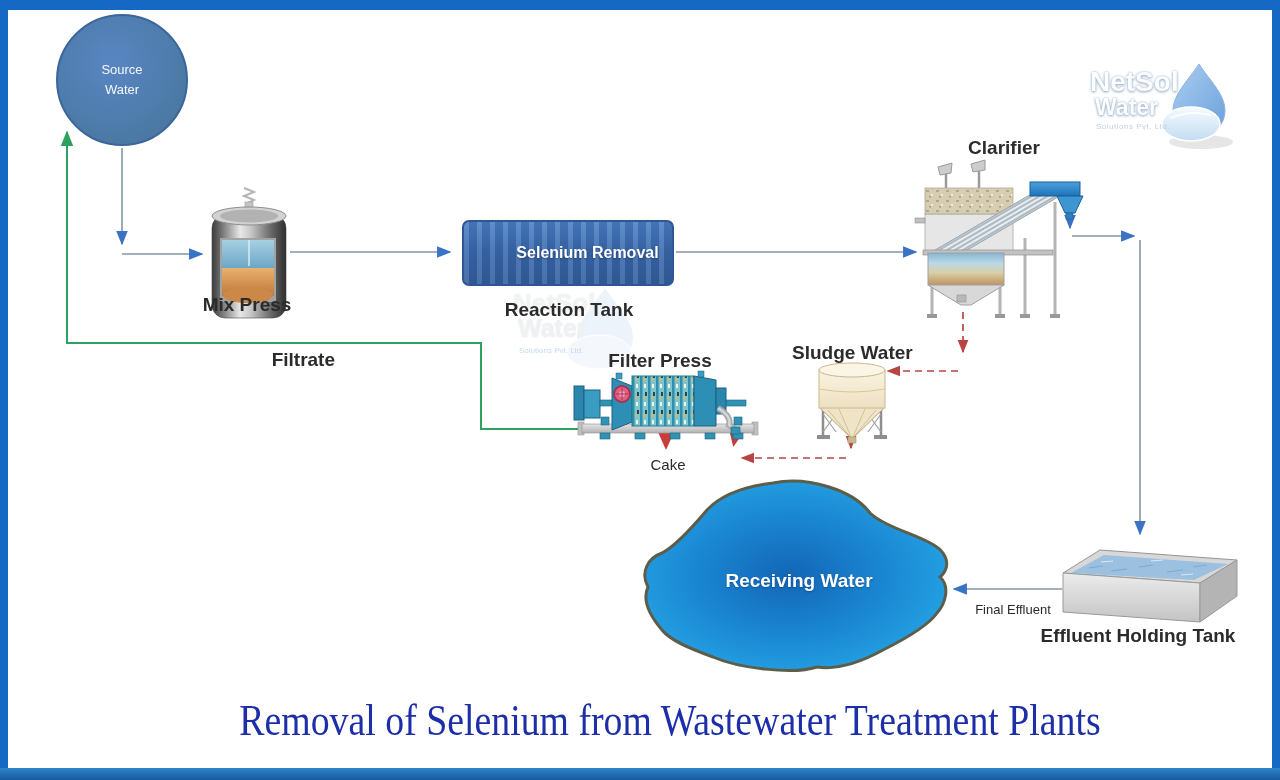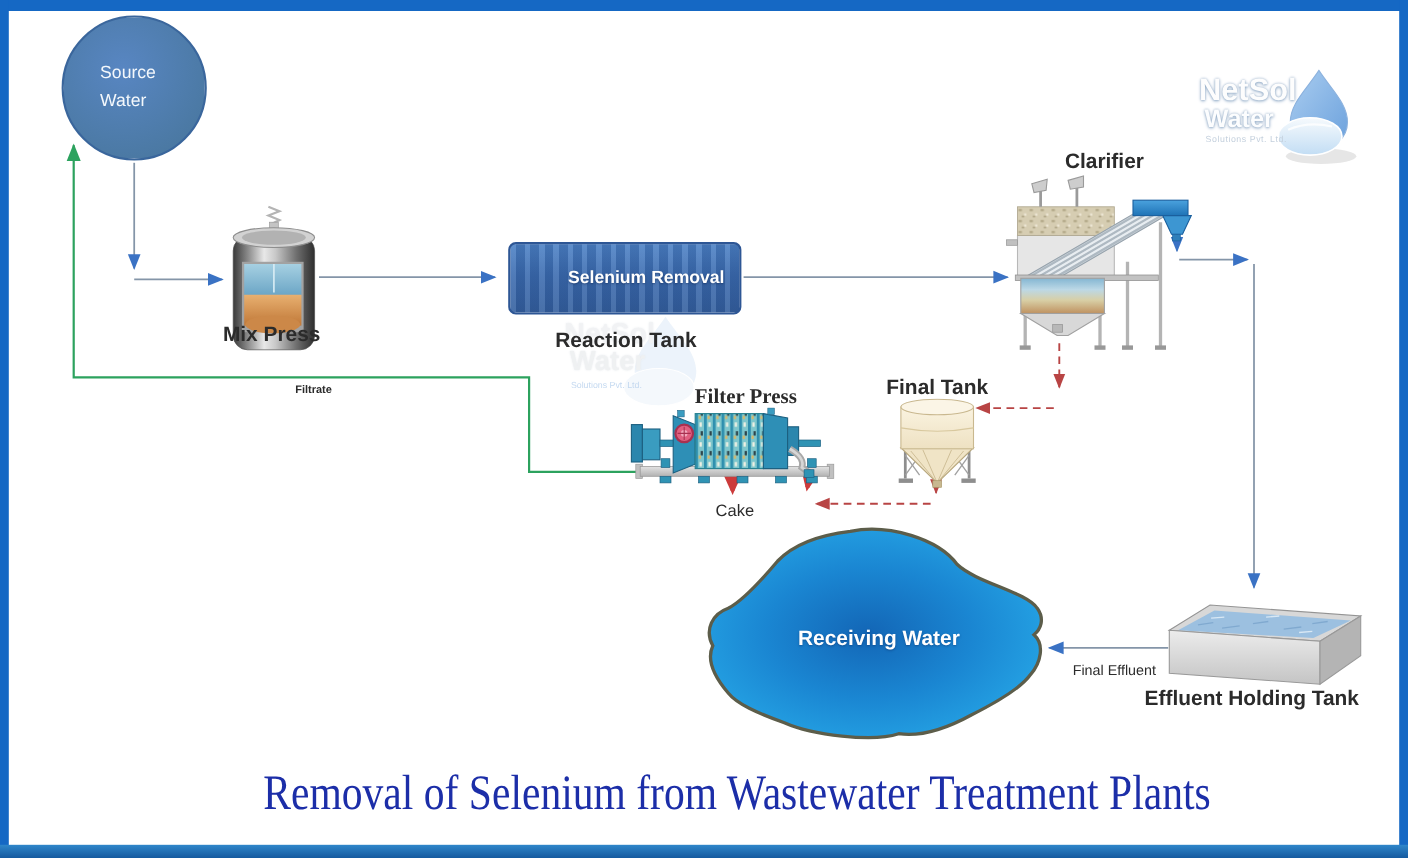--- a/index.html
+++ b/index.html
@@ -22,22 +22,22 @@
   .lbl.light { font-weight:400; font-size:14px; }
 
   
   .source-circle {
     position:absolute; left:56px; top:14px; width:132px; height:132px;
     border-radius:50%; z-index:3;
     background:radial-gradient(circle at 42% 36%, #5886c2, #49779f 85%);
     border:2px solid #3a669c; box-sizing:border-box;
     display:flex; align-items:center; justify-content:center;
   }
-  .source-circle .txt { color:#f4f8fc; font-size:16px; line-height:1.55;
-    width:62px; text-align:left; }
+  .source-circle .txt { color:#f4f8fc; font-size:13px; line-height:1.55;
+    width:62px; text-align:center; }
 
   
   .reaction-tank {
     position:absolute; left:462px; top:220px; width:212px; height:66px;
     z-index:3; border-radius:7px; border:2px solid #2d5695; box-sizing:border-box;
     background:
       repeating-linear-gradient(90deg, rgba(255,255,255,.10) 0 5px,
         rgba(10,30,70,.14) 5px 13px),
       linear-gradient(180deg,#4d82c6,#3c6cb0 45%,#35609f);
     display:flex; align-items:center; justify-content:center;padding-left:39px;
@@ -348,24 +348,24 @@
       <path d="M34,30 l14,-2 M56,33 l16,-2 M84,29 l14,-2 M112,34 l16,-2 M138,29 l14,-2" fill="none"></path>
       <path d="M46,24 l12,-1 M96,23 l12,-1 M126,37 l12,-1" fill="none" stroke="#e8f2fa"></path>
     </g>
     <polygon points="8,35 145,45 145,84 8,74" fill="url(#tankFront)" stroke="#999" stroke-width="1"></polygon>
     <polygon points="145,45 182,22 182,58 145,84" fill="#b4b4b4" stroke="#999" stroke-width="1"></polygon>
   </svg>
 
   <div class="lbl" style="left:197px;top:294px;width:100px;">Mix Press</div>
   <div class="lbl" style="left:494px;top:299px;width:150px;">Reaction Tank</div>
   <div class="lbl" style="left:954px;top:137px;width:100px;">Clarifier</div>
-  <div class="lbl" style="left:618px;top:350px;width:120px;font-family:Liberation Serif, serif;">Filter Press</div>
-  <div class="lbl" style="left:792px;top:342px;width:120px;">Final Tank</div>
+  <div class="lbl" style="left:600px;top:350px;width:120px;">Filter Press</div>
+  <div class="lbl" style="left:792px;top:342px;width:120px;">Sludge Water</div>
   <div class="lbl light" style="left:618px;top:456px;width:100px;font-size:15px;">Cake</div>
-  <div class="lbl" style="left:235px;top:349px;width:100px;font-size:10px;">Filtrate</div>
+  <div class="lbl" style="left:235px;top:349px;width:100px;font-size:19px;text-align:right;">Filtrate</div>
   <div class="lbl light" style="left:953px;top:570px;width:120px;font-size:13px;margin-top:32px;">Final Effluent</div>
   <div class="lbl" style="left:1038px;top:625px;width:200px;">Effluent Holding Tank</div>
   <div class="lbl" style="left:724px;top:570px;width:150px;color:#ffffff;text-shadow:0 1px 2px rgba(10,40,90,.45);">Receiving Water</div>
 
   <div class="watermark">
     <svg class="abs" style="left:58px;top:0;" width="90" height="86" viewBox="0 0 90 86">
       <path d="M42,2 C54,20 70,34 70,52 a28,26 0 1,1 -56,0 C14,34 30,20 42,2 Z" fill="#dce9f6" opacity=".9"></path>
       <ellipse cx="36" cy="66" rx="32" ry="17" fill="#eef4fb" stroke="#ffffff"></ellipse>
     </svg>
     <div class="l1">NetSol</div>

